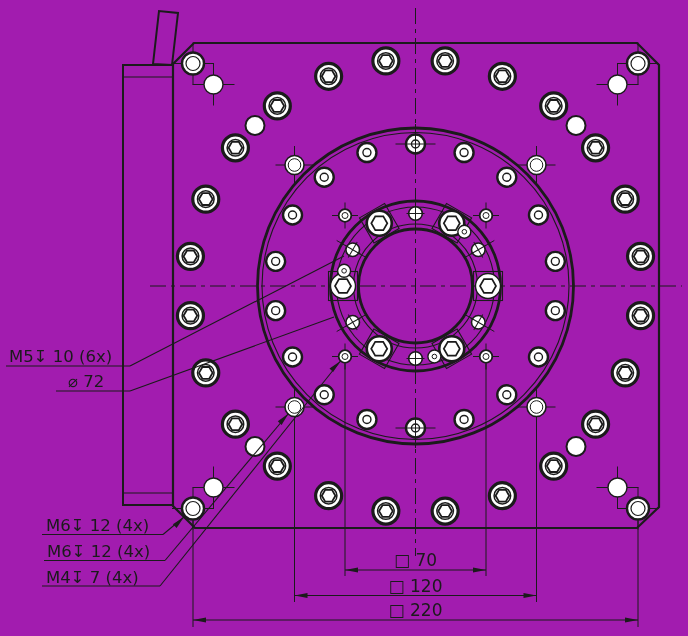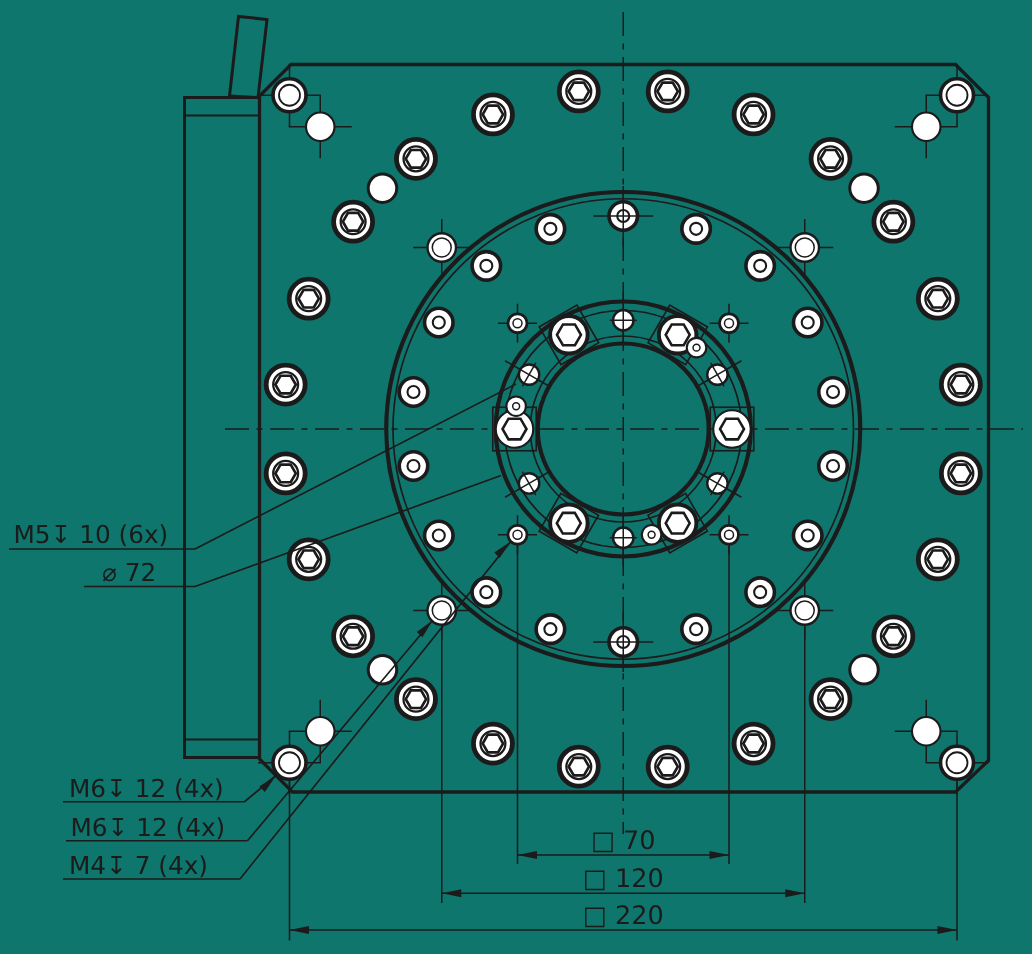--- a/index.html
+++ b/index.html
@@ -1,16 +1,16 @@
 <!DOCTYPE html>
 <html><head>
 <meta charset="utf-8">
 <style>
   html,body{margin:0;padding:0;background:#fff;}
-  #stage{position:relative;width:688px;height:636px;background:#0f766e;overflow:hidden;}
+  #stage{position:relative;width:688px;height:636px;background:#a21caf;overflow:hidden;}
   svg{display:block;}
   text{font-family:"DejaVu Sans","Liberation Sans",sans-serif;fill:#1b1b1b;}
   .lbl{font-size:16.5px;}
   .dim{font-size:17px;}
 </style>
 </head>
 <body>
 
 <div id="stage">
 <svg id="cad" width="688" height="636" viewBox="0 0 688 636">

